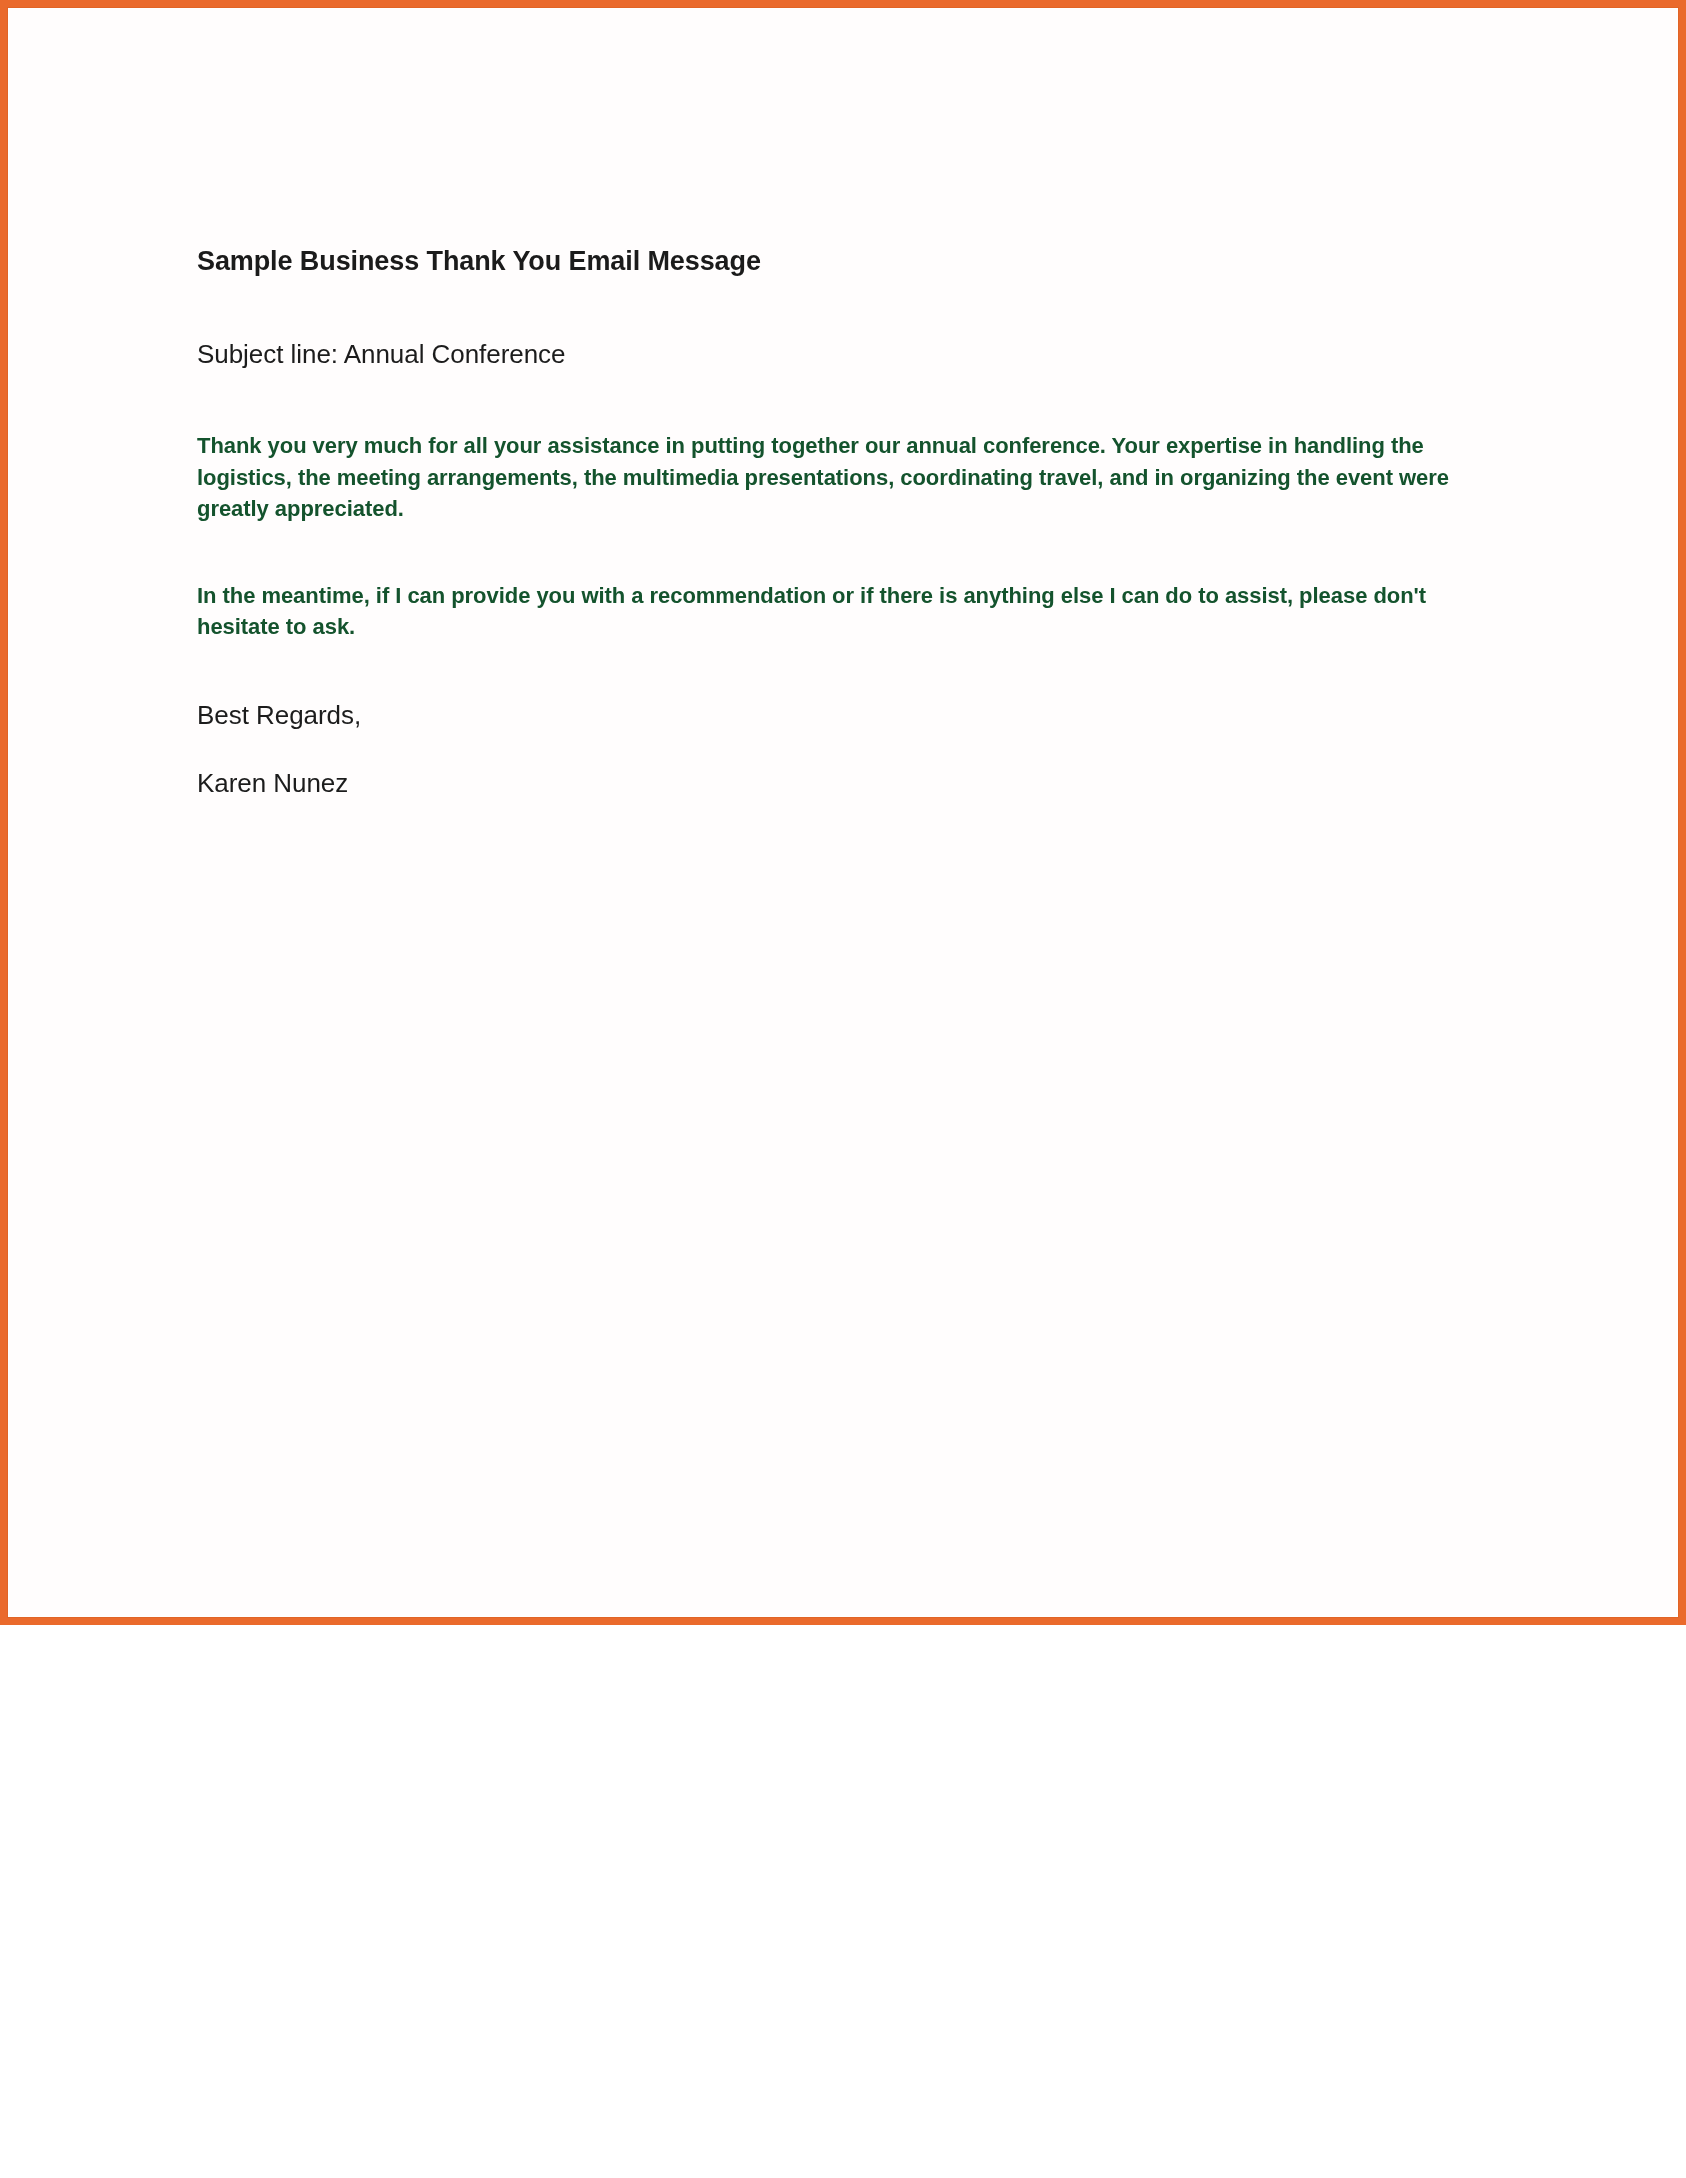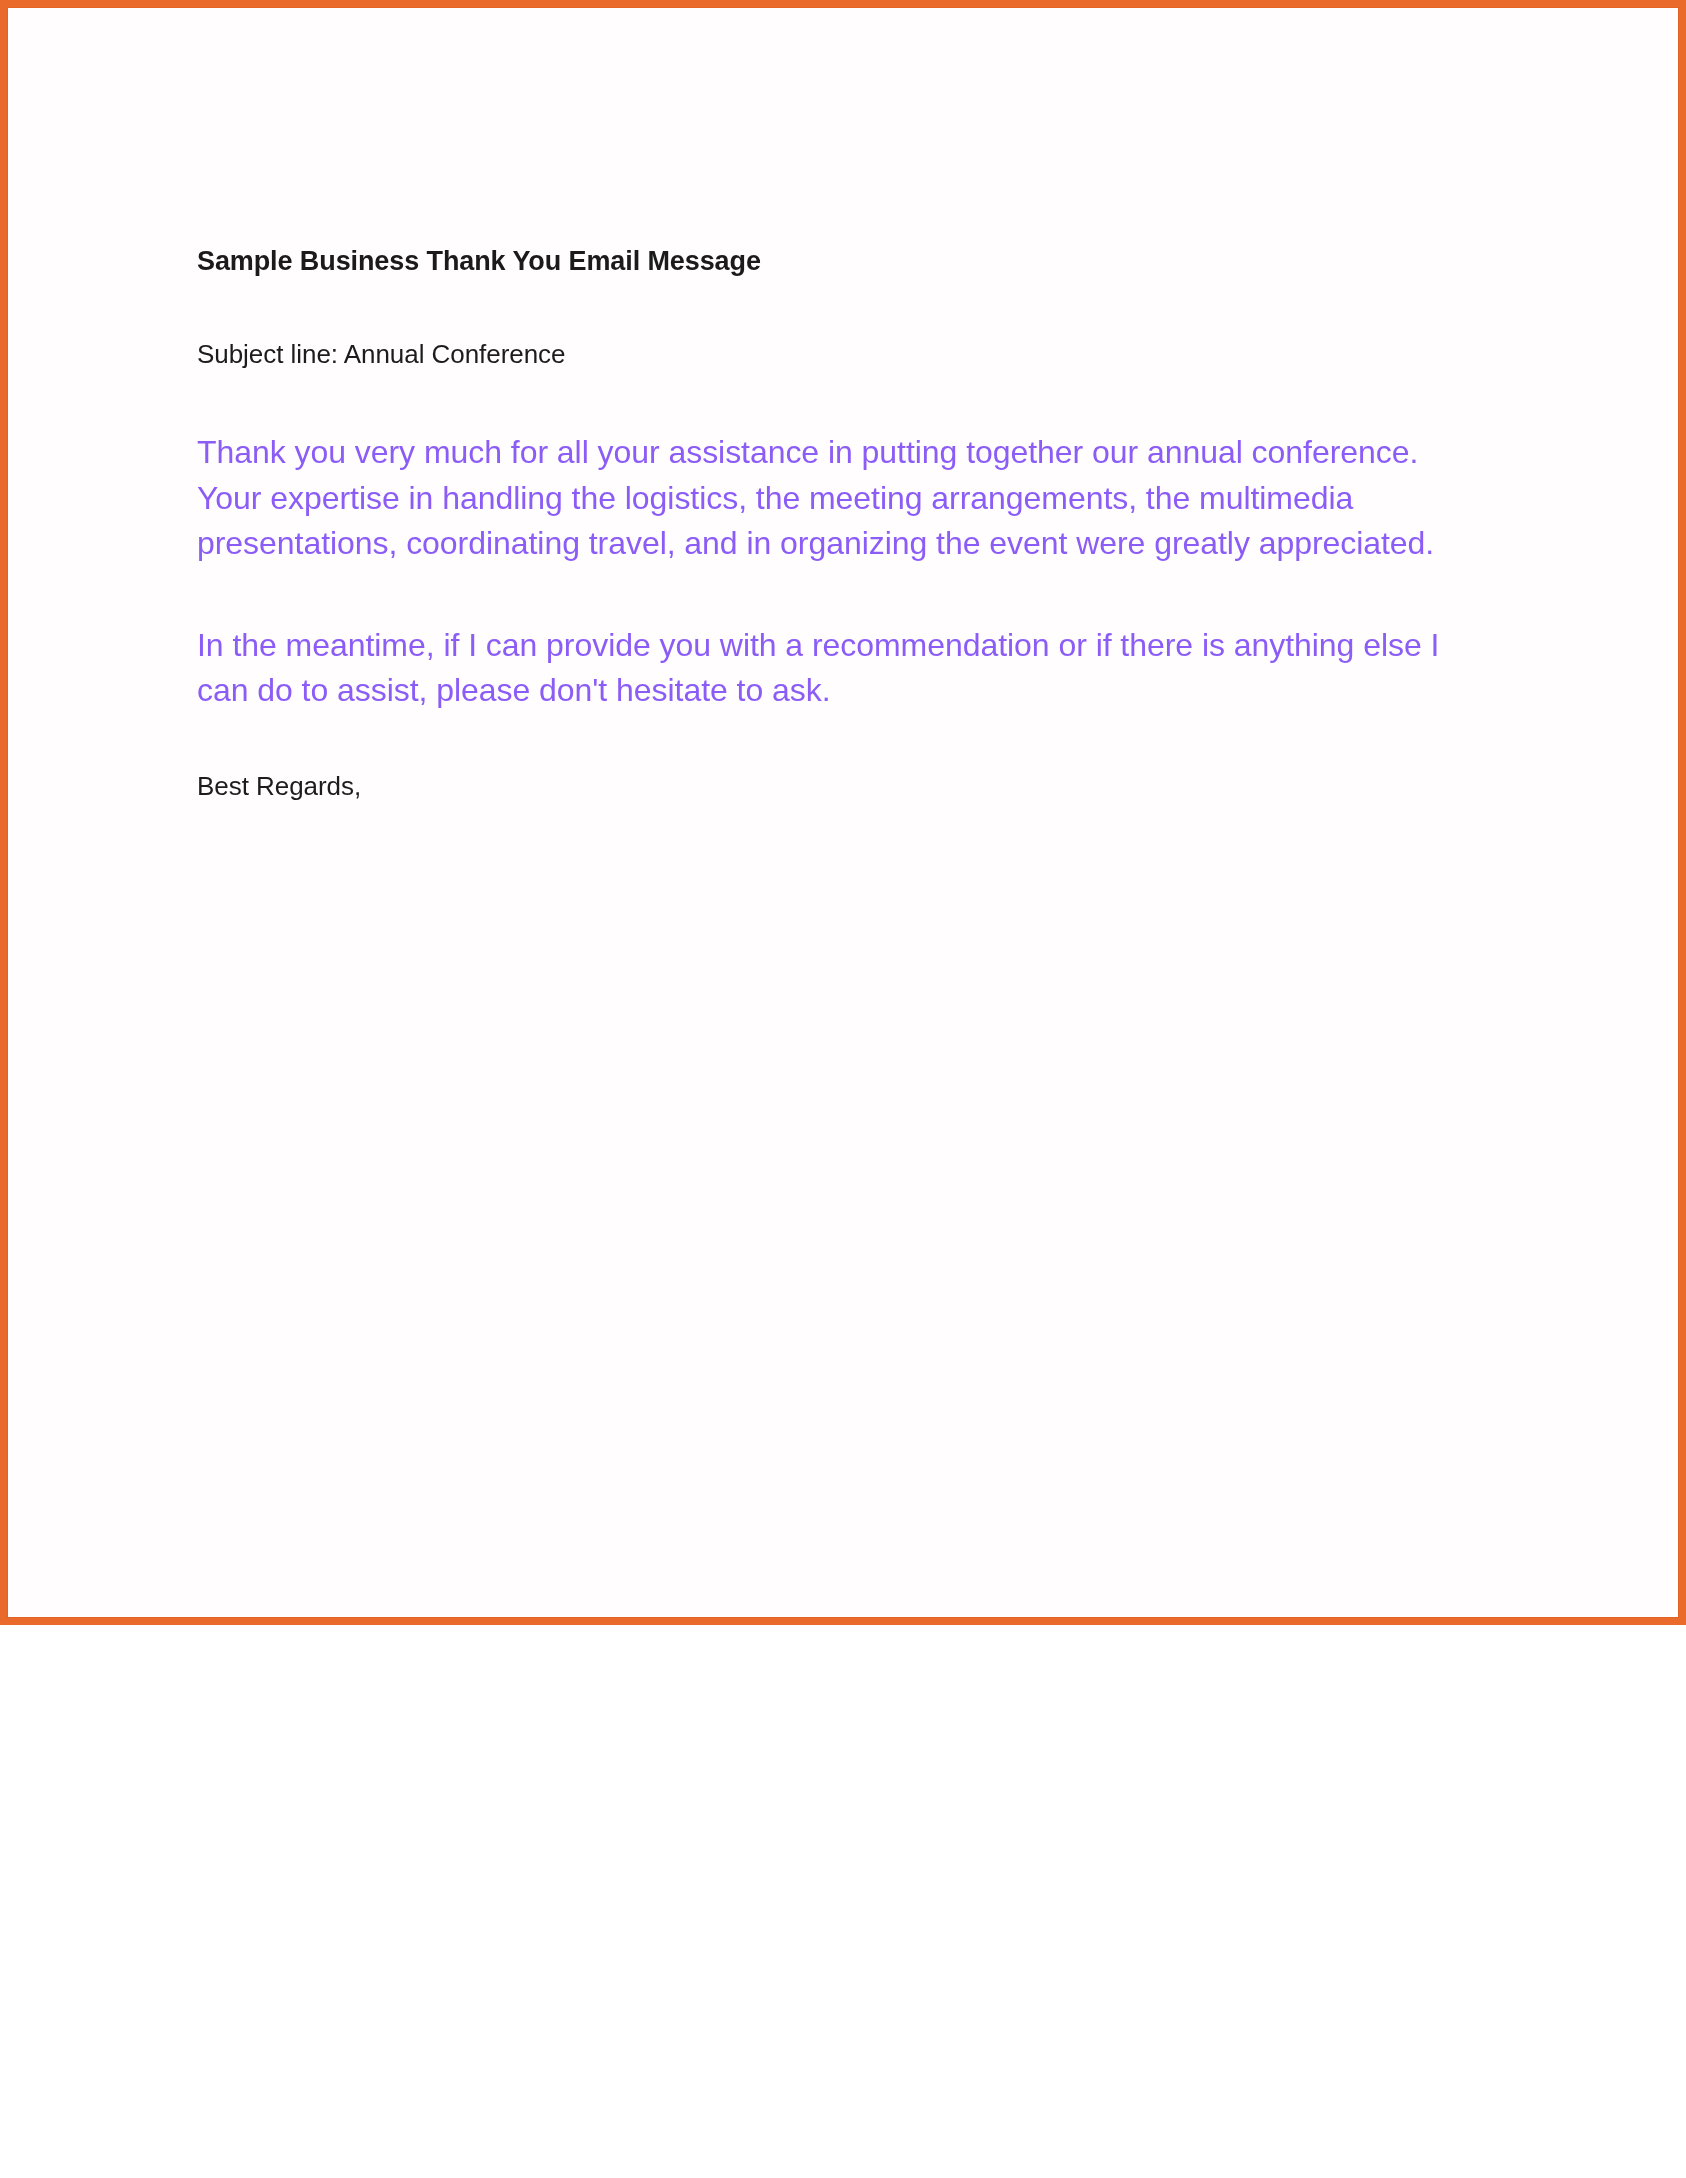--- a/index.html
+++ b/index.html
@@ -79,23 +79,23 @@
   .block {
     margin: 0 0 59px 0;
     max-width: 1271px;
   }
 
   .block:last-child {
     margin-bottom: 0;
   }
 
   .para {
-    font-size: 32px;
-    font-weight: 400;
-    color: #8b5cf6;
+    font-size: 22px;
+    font-weight: 700;
+    color: #14532d;
     line-height: 1.42;
     letter-spacing: -0.05px;
     margin: 0 0 56px 0;
     max-width: 1269px;
   }
 
   .closing {
     margin-bottom: 35px;
   }
 
@@ -118,16 +118,17 @@
     <p class="line block">Subject line: Annual Conference</p>
 
 
     <p class="para">Thank you very much for all your assistance in putting together our annual conference. Your expertise in handling the logistics, the meeting arrangements, the multimedia presentations, coordinating travel, and in organizing the event were greatly appreciated.</p>
 
 
     <p class="para">In the meantime, if I can provide you with a recommendation or if there is anything else I can do to assist, please don't hesitate to ask.</p>
 
     <p class="line closing">Best Regards,</p>
 
+    <p class="line signature">Karen Nunez</p>
 
   </div>
 </div>
 
 
 </body></html>

